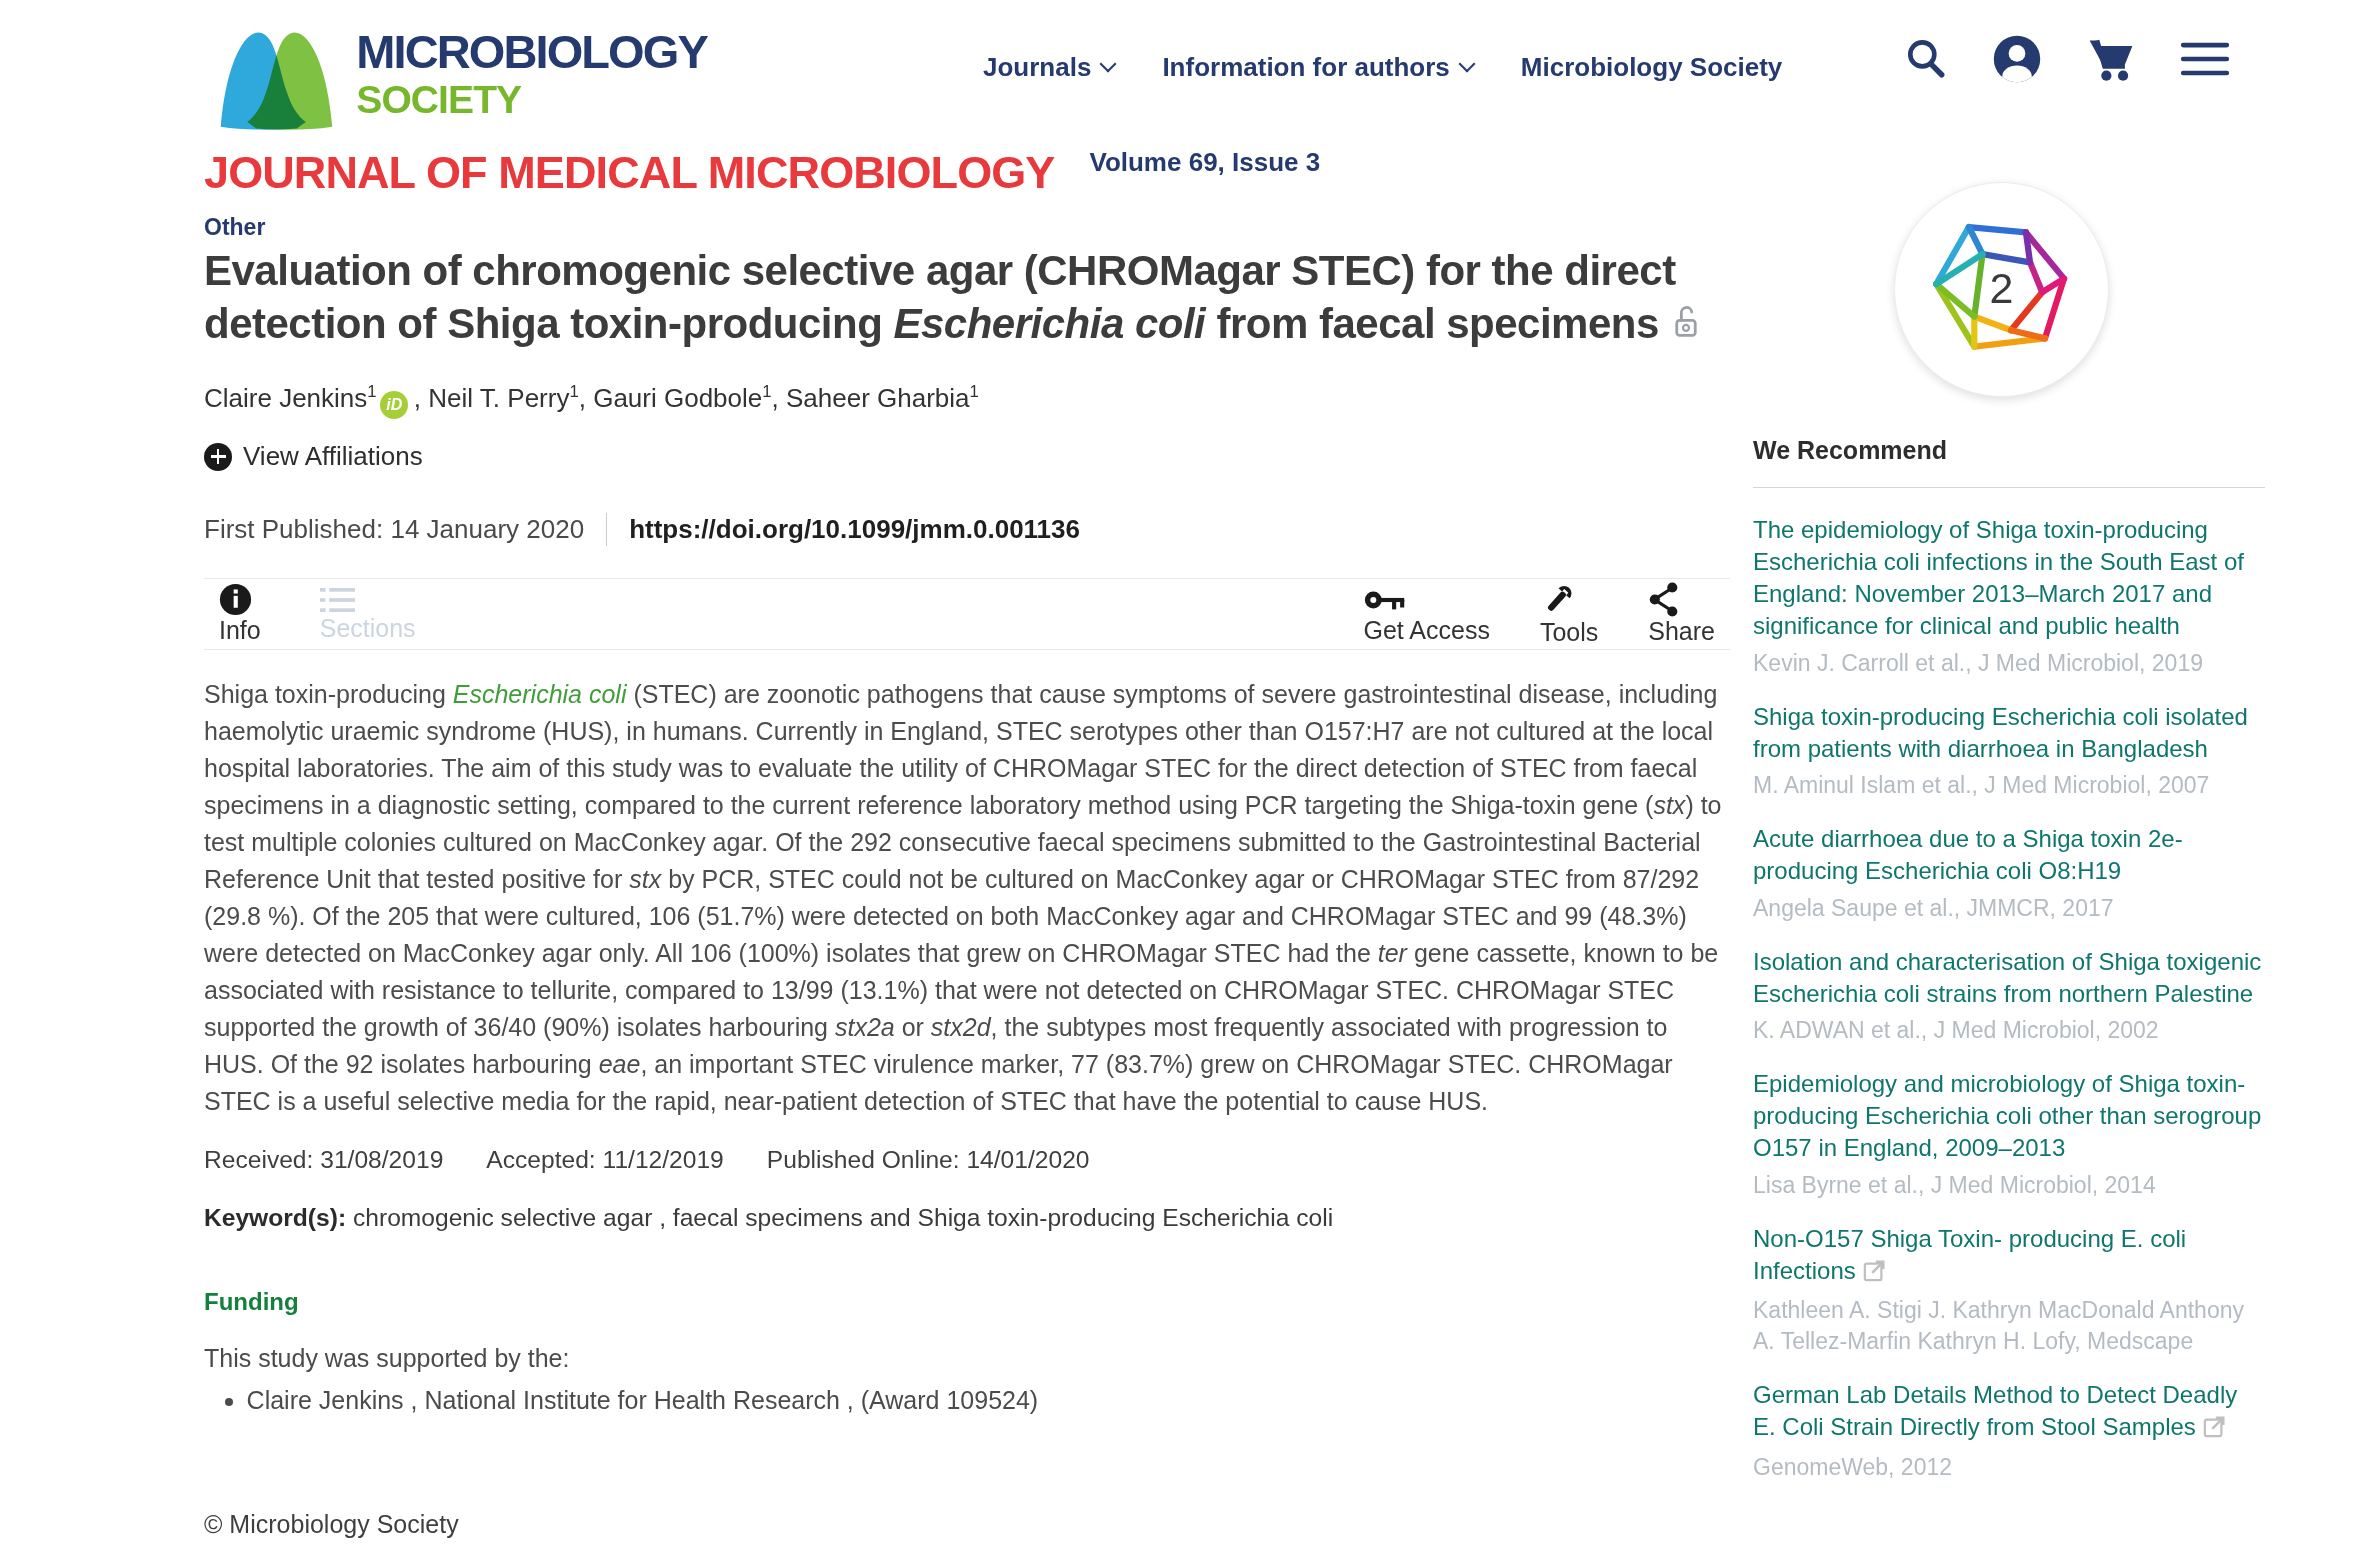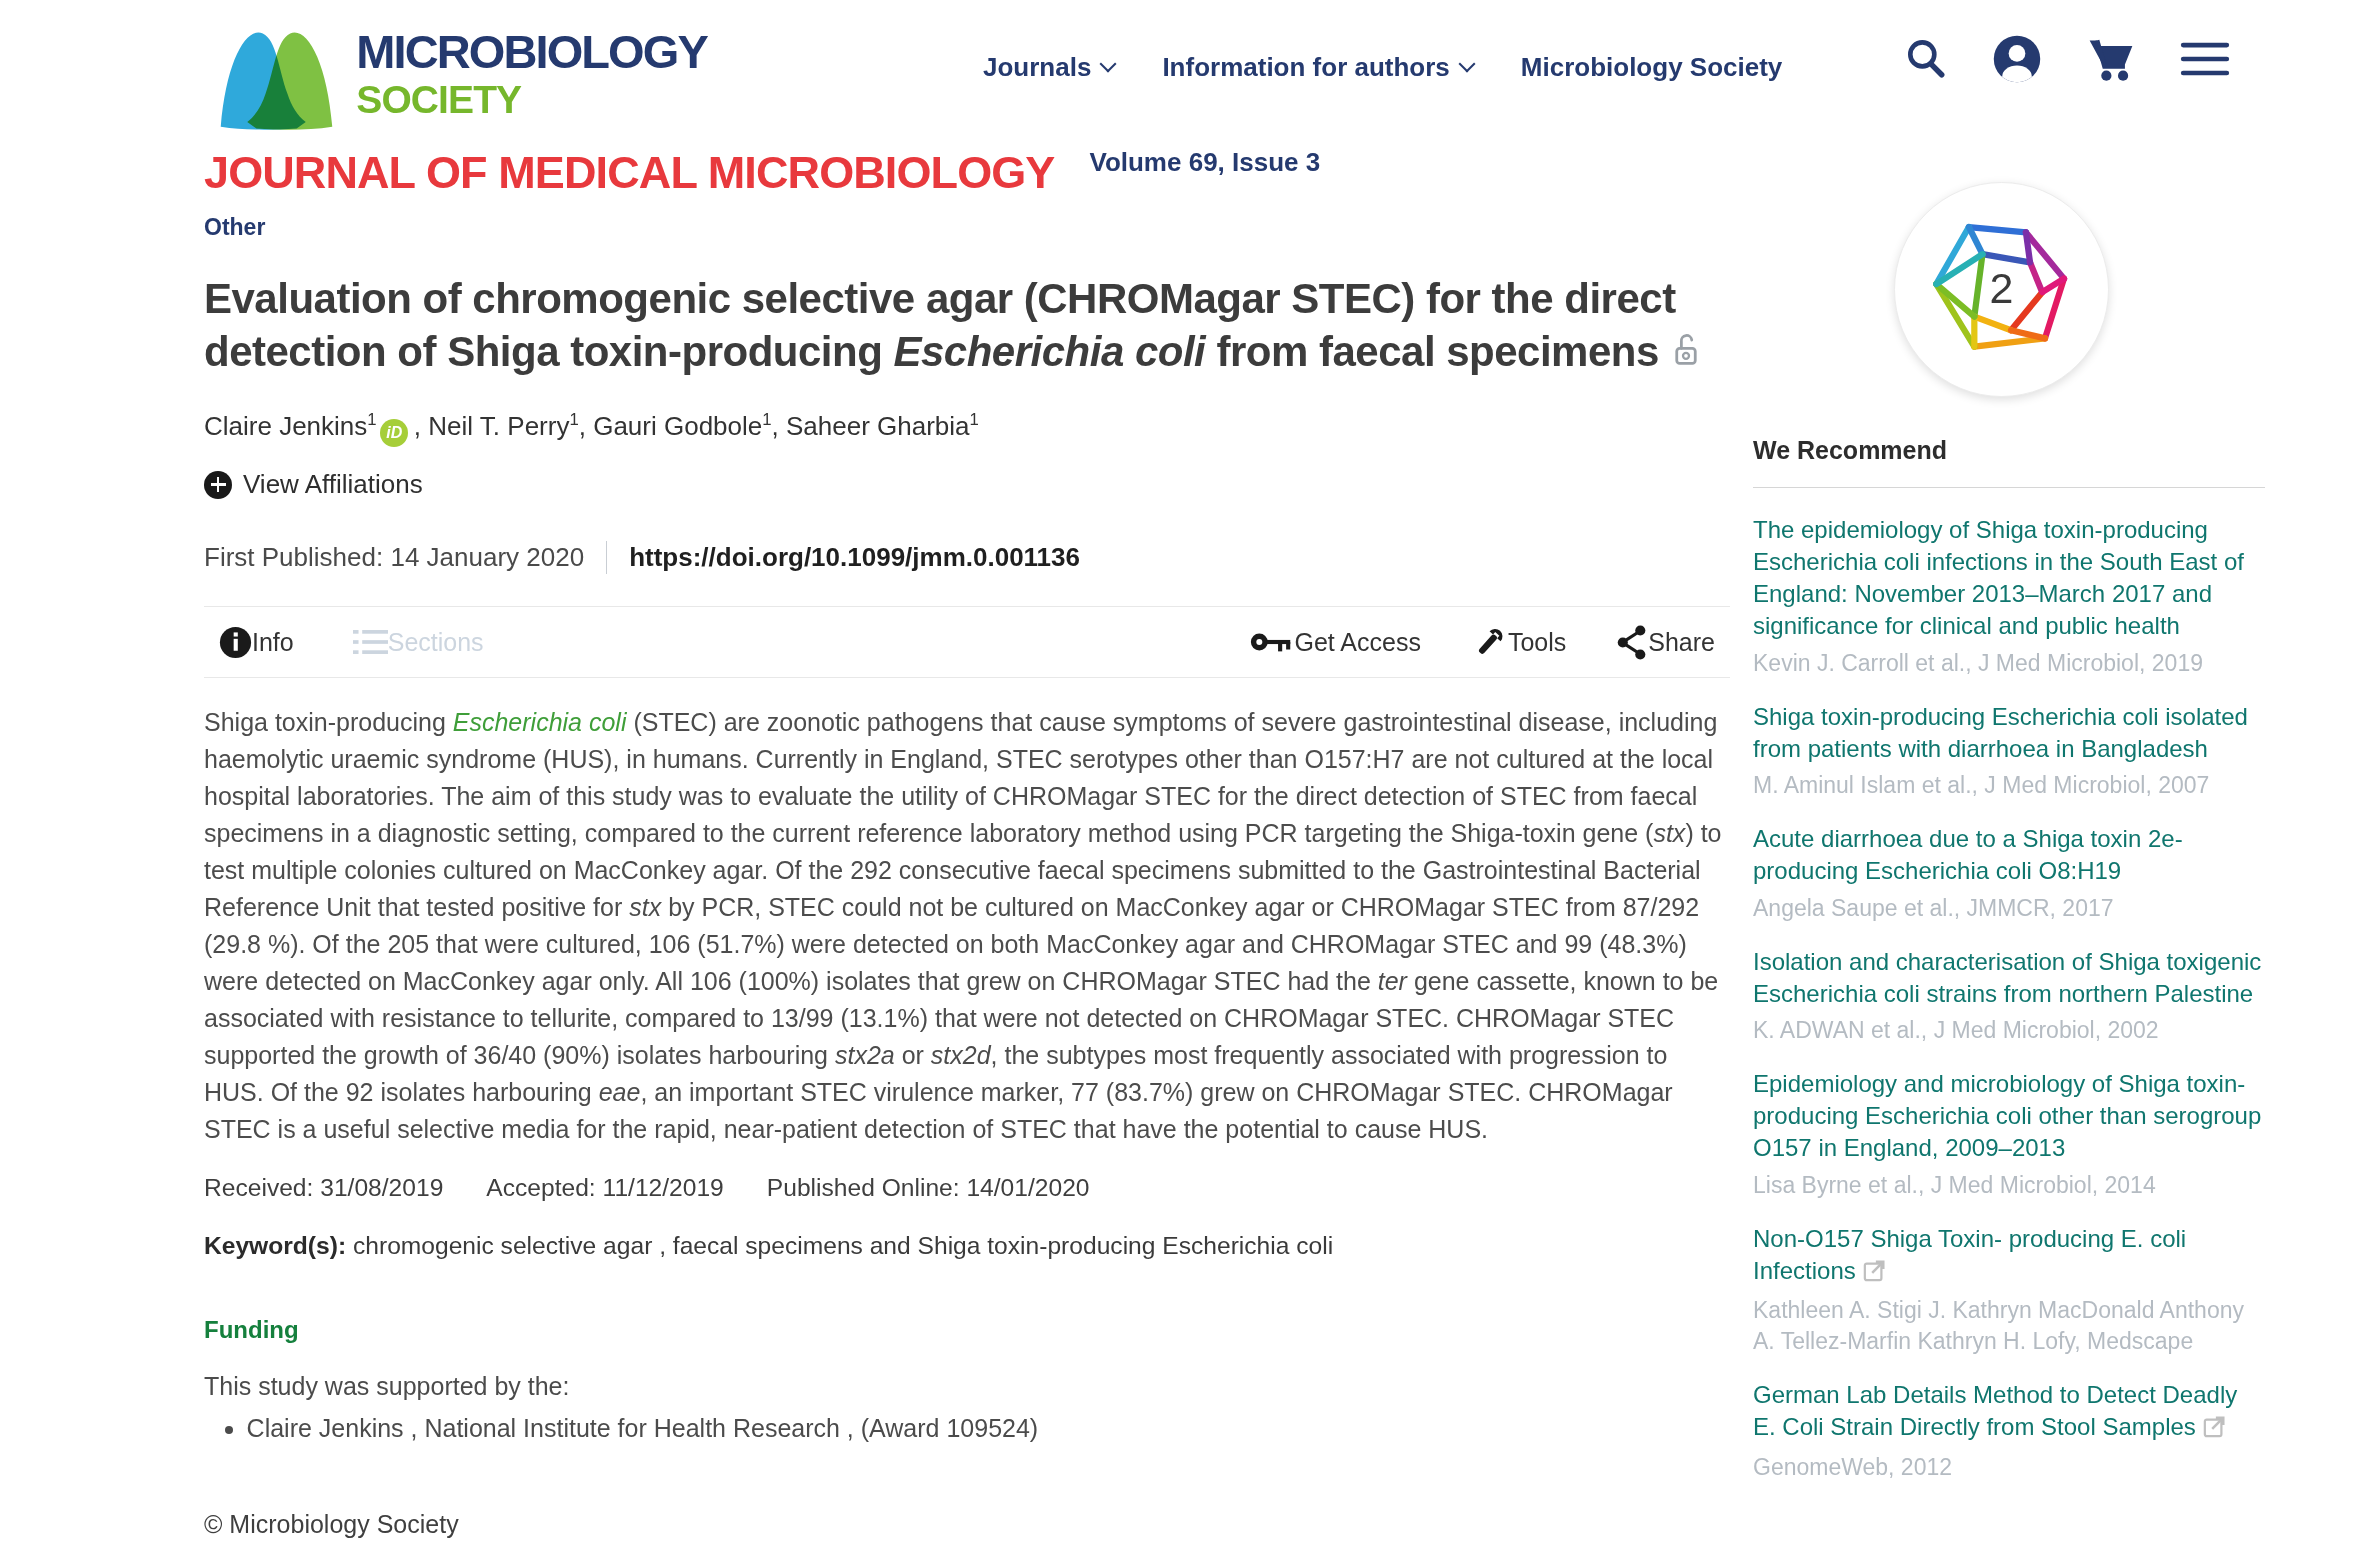--- a/index.html
+++ b/index.html
@@ -21,21 +21,21 @@
            transform:rotate(45deg); display:inline-block; margin-left:11px; margin-top:-7.4px; }
   .hdr-icons { position:absolute; left:1902px; top:33px; display:flex; gap:41px; align-items:center; }
   .hdr-icons svg { display:block; }
 
   
   .main { position:absolute; left:204px; top:147px; width:1526px; }
   .journal-line { display:flex; align-items:flex-start; gap:35px; }
   .journal-name { font-size:45px; font-weight:bold; color:#e8393d; letter-spacing:-0.9px; }
   .journal-issue { font-size:26px; font-weight:bold; color:#253a6f; }
   .category { margin-top:15px; font-size:23px; font-weight:bold; color:#253a6f; }
-  .title { margin-top:32px; font-size:42px; font-weight:bold; color:#3c3c3c;
+  .title { margin-top:4px; font-size:42px; font-weight:bold; color:#3c3c3c;
            line-height:1.26; letter-spacing:-0.5px; width:1512px; }
   .title .it { font-style:italic; }
   .lock-icon { display:inline-block; margin-left:13px; vertical-align:-1.9px; }
   .authors { margin-top:30px; font-size:26px; color:#333; }
   .authors sup { font-size:16.7px; }
   .orcid { display:inline-block; width:28px; height:28px; border-radius:50%; background:#a6ce39;
            color:#fff; font-size:16px; font-weight:bold; font-style:italic; text-align:center;
            line-height:28px; margin:0 5.6px 0 3.7px; vertical-align:-2.8px; cursor:pointer; }
   .affil { margin-top:22px; font-size:26px; color:#2e2e2e; display:flex; align-items:center; gap:11px; cursor:pointer; }
   .plus-icon { width:28px; height:28px; border-radius:50%; background:#1a1a1a; position:relative; flex:0 0 auto; }
@@ -43,21 +43,21 @@
   .plus-icon::before { left:6.5px; right:6.5px; top:12.5px; height:2.8px; }
   .plus-icon::after  { top:6.5px; bottom:6.5px; left:12.5px; width:2.8px; }
   .published { margin-top:41px; font-size:26px; color:#4a4a4a; display:flex; align-items:center; gap:22px; }
   .vbar { border-left:1.9px solid #c9ced4; height:33px; }
   .doi { font-weight:bold; color:#1f1f1f; cursor:pointer; }
 
   .toolbar { margin-top:32px; border-top:1.9px solid #e8e8e8; border-bottom:1.9px solid #e8e8e8;
              height:72px; display:flex; align-items:center; padding:0 15px; font-size:25px; color:#333; }
   .tb-left { display:flex; gap:59px; align-items:center; }
   .tb-right { margin-left:auto; display:flex; gap:50px; align-items:center; }
-  .tb-item { display:flex; align-items:center; cursor:pointer; }
+  .tb-item { display:flex; cursor:pointer;flex-direction:column; }
   .tb-item svg { display:block; }
   .tb-sections { color:#ccd5df; }
 
   .abstract { margin-top:26px; font-size:25px; line-height:37px; color:#4c4c4c; width:1526px; }
   .green-link { color:#3f9e39; font-style:italic; cursor:pointer; }
   .abstract .it, .it { font-style:italic; }
 
   .dates { margin-top:26px; display:flex; gap:43px; font-size:24.6px; color:#3f3f3f; }
   .keywords { margin-top:30px; font-size:24.6px; color:#3a3a3a; }
   .keywords b { color:#2b2b2b; }

